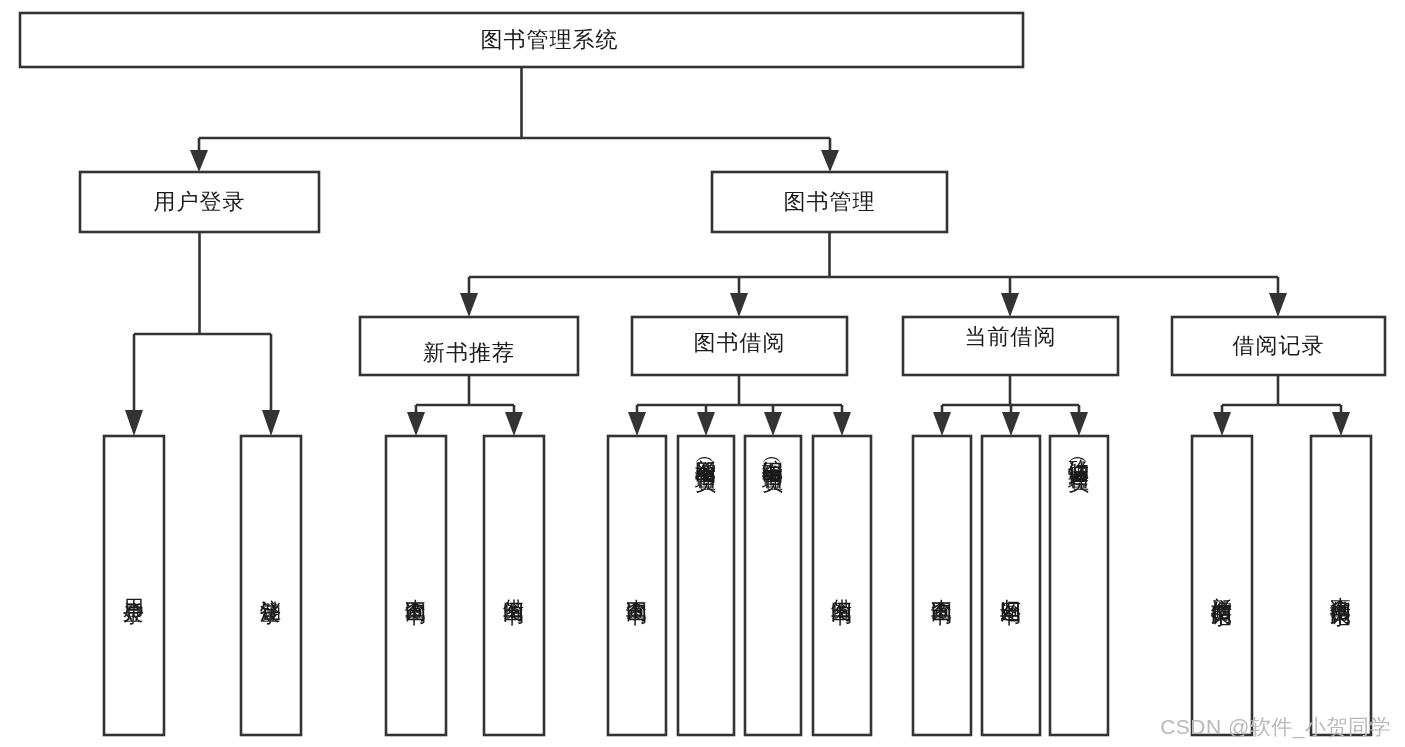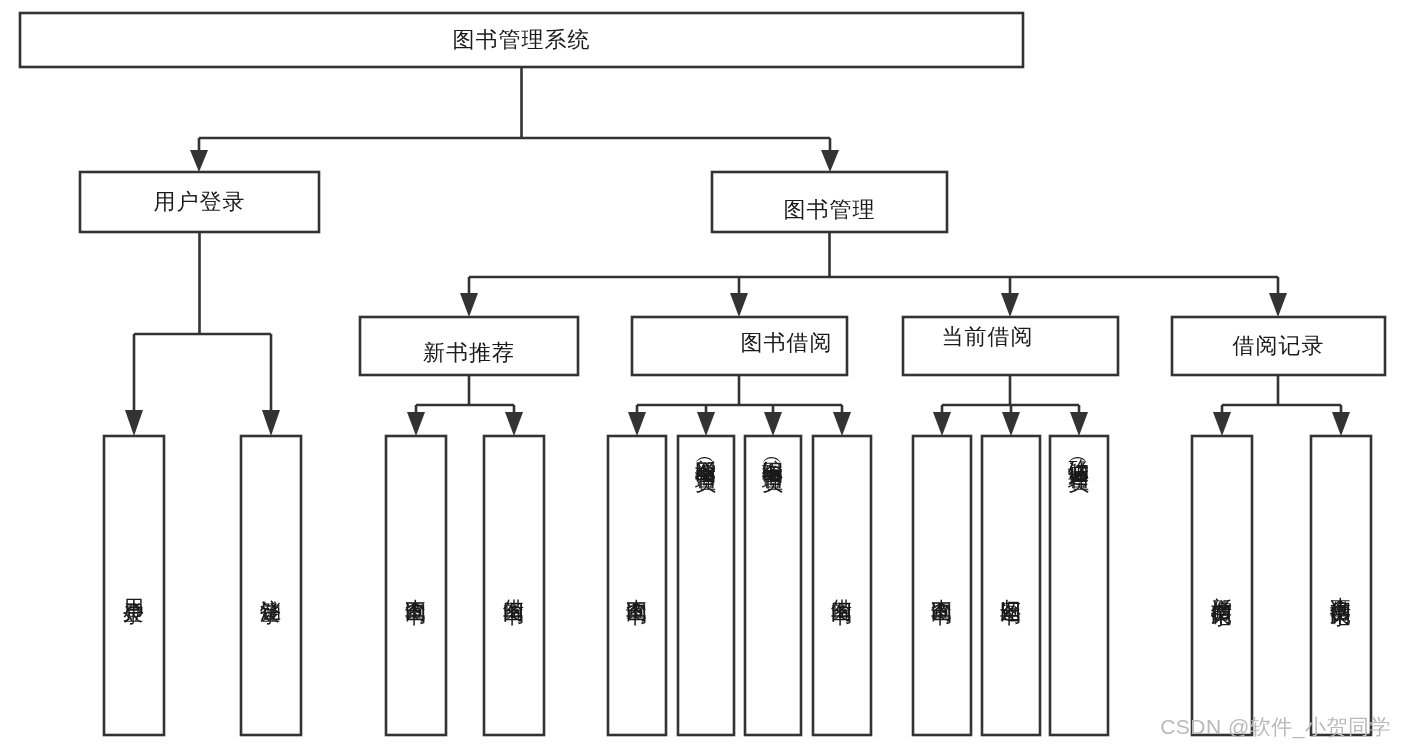--- a/index.html
+++ b/index.html
@@ -173,41 +173,41 @@
       <rect class="node-rect" x="745" y="436" width="56" height="299"></rect>
       <rect class="node-rect" x="813" y="436" width="58" height="299"></rect>
       <rect class="node-rect" x="913" y="436" width="58" height="299"></rect>
       <rect class="node-rect" x="982" y="436" width="58" height="299"></rect>
       <rect class="node-rect" x="1050" y="436" width="58" height="299"></rect>
       <rect class="node-rect" x="1192" y="436" width="60" height="299"></rect>
       <rect class="node-rect" x="1311" y="436" width="60" height="299"></rect>
     </g>
   </svg>
 
-  <div class="hlabel-wrap" style="left:20px; top:13px; width:1003px; height:54px;">
+  <div class="hlabel-wrap" style="left:20px; top:13px; width:1003px; height:54px;padding-left:28px;">
     <span class="hlabel-text">图书管理系统</span>
   </div>
 
   <div class="hlabel-wrap" style="left:80px; top:172px; width:239px; height:60px;">
     <span class="hlabel-text">用户登录</span>
   </div>
 
-  <div class="hlabel-wrap" style="left:712px; top:180px; width:235px; height:60px;">
+  <div class="hlabel-wrap" style="left:712px; top:172px; width:235px; height:60px;">
     <span class="hlabel-text">图书管理</span>
   </div>
 
   <div class="hlabel-wrap" style="left:360px; top:317px; width:218px; height:72px;">
     <span class="hlabel-text">新书推荐</span>
   </div>
 
-  <div class="hlabel-wrap" style="left:632px; top:317px; width:215px; height:52px;margin-left:47px;">
+  <div class="hlabel-wrap" style="left:632px; top:317px; width:215px; height:52px;">
     <span class="hlabel-text">图书借阅</span>
   </div>
 
-  <div class="hlabel-wrap" style="left:880px; top:317px; width:215px; height:40px;">
+  <div class="hlabel-wrap" style="left:903px; top:317px; width:215px; height:40px;">
     <span class="hlabel-text">当前借阅</span>
   </div>
 
   <div class="hlabel-wrap" style="left:1172px; top:317px; width:213px; height:58px;">
     <span class="hlabel-text">借阅记录</span>
   </div>
 
   <div class="vlabel-wrap" style="left:104px; top:436px; width:60px; height:299px; align-items:center;">
     <span class="vlabel-text">用户登录</span>
   </div>

